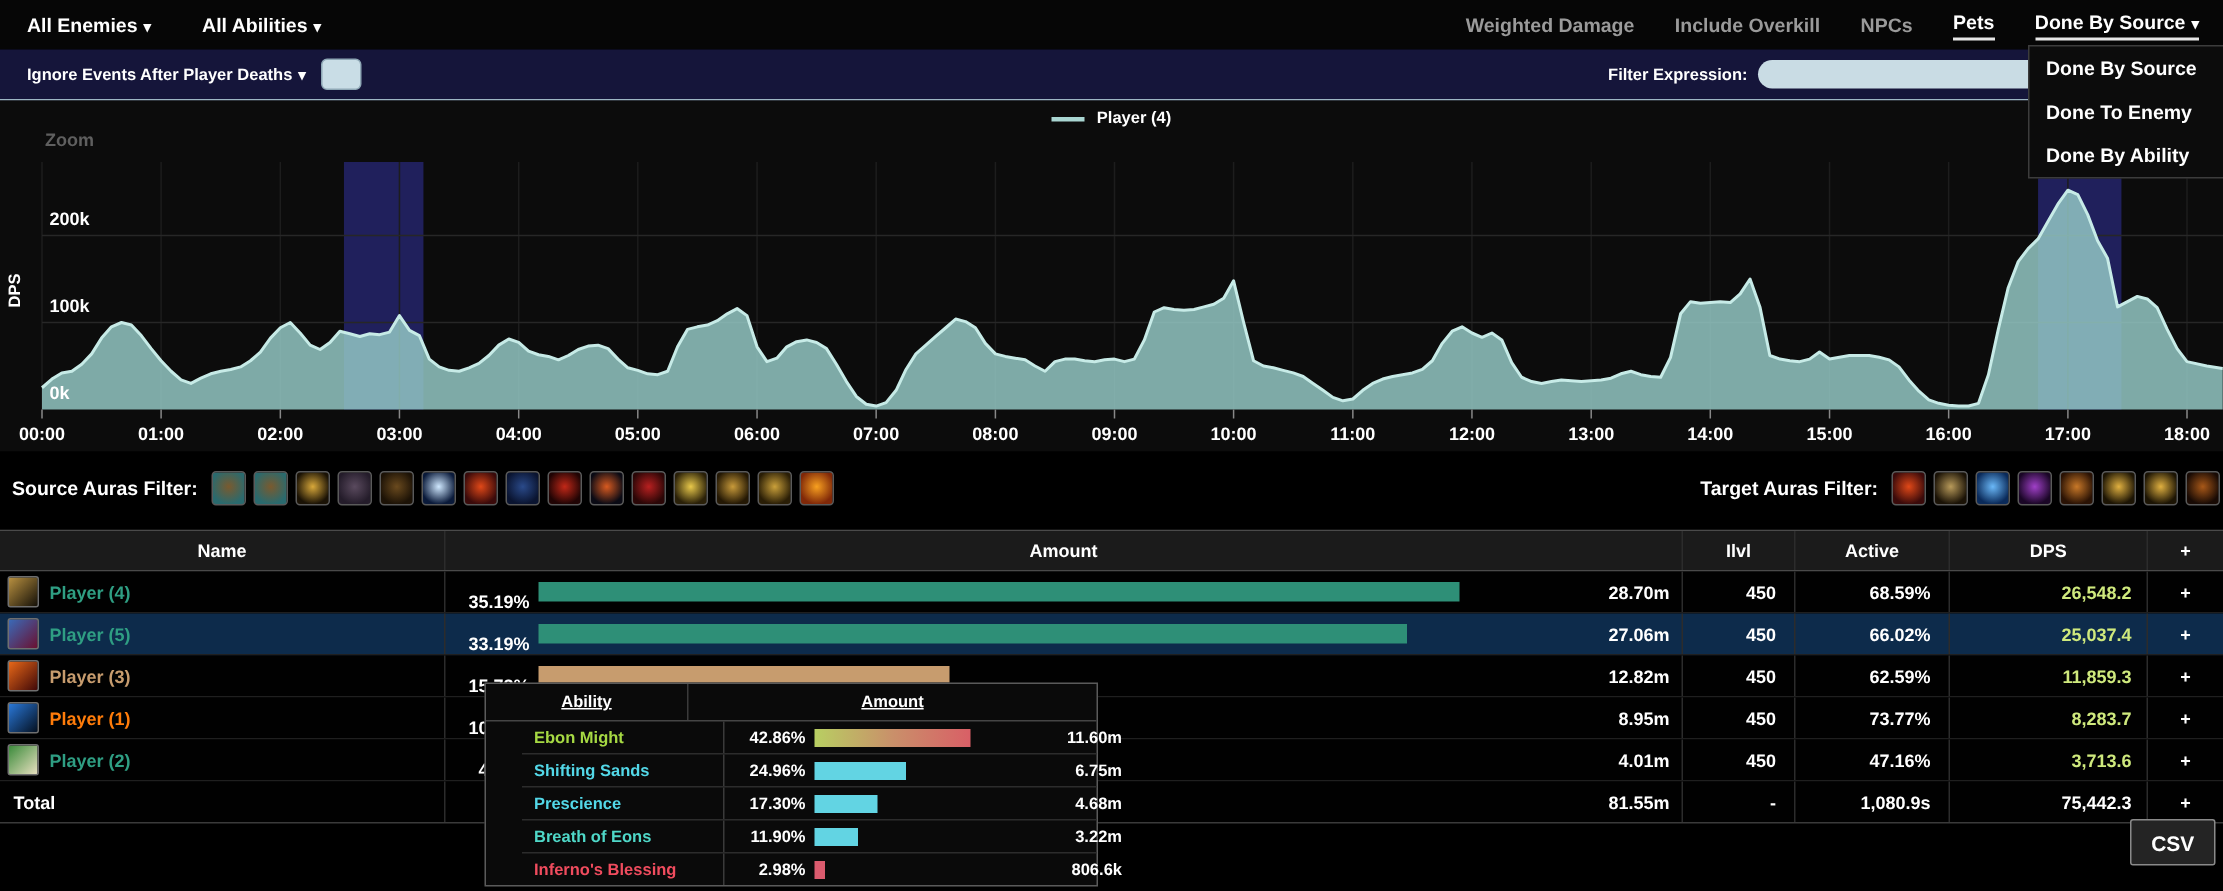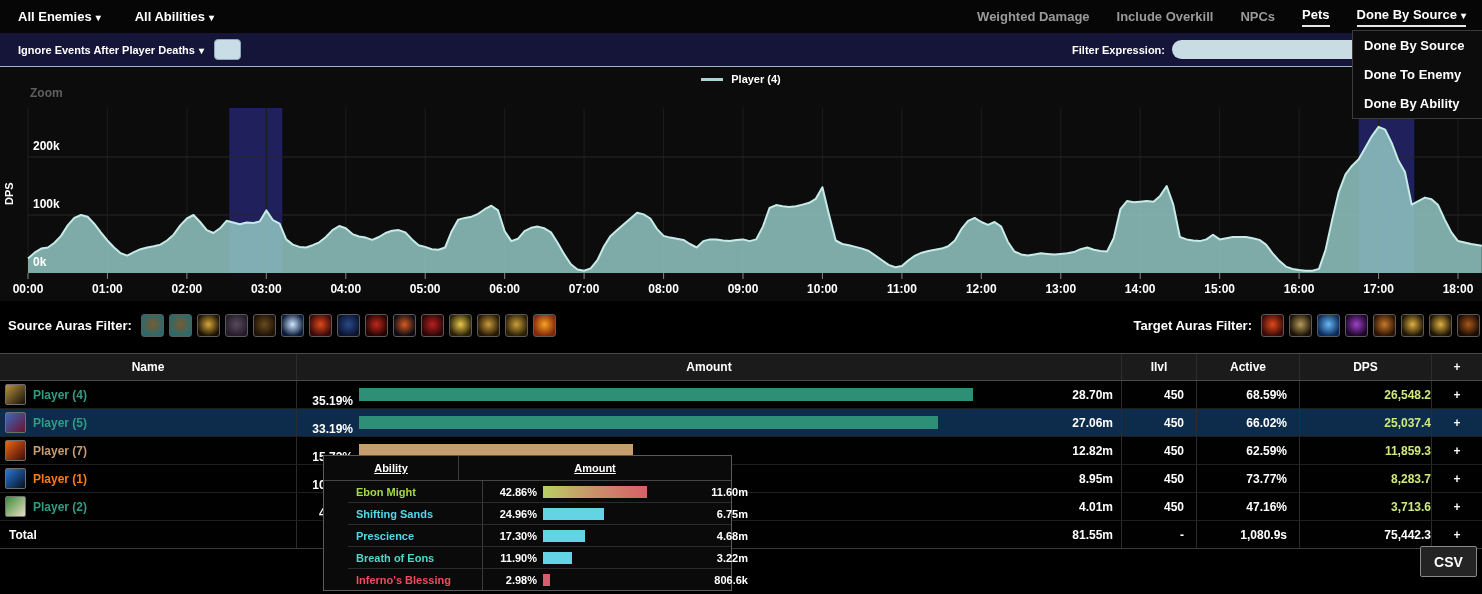--- a/index.html
+++ b/index.html
@@ -45,21 +45,21 @@
   .tc{display:flex;align-items:center;border-right:1px solid #2c2c2c;box-sizing:border-box;overflow:hidden;}
   .tc:last-child{border-right:none;}
   .name-c{padding-left:5px;gap:7px;}
   .picon{width:19px;height:19px;border:1px solid #6f6f6f;border-radius:2px;flex:none;}
   .pname{cursor:pointer;white-space:nowrap;}
   .pct{width:56px;text-align:right;flex:none;margin-top:12px;}
   .barwrap{flex:1;margin:0 8px 0 6px;height:13px;}
   .bar{display:block;height:13px;}
   .amt{width:74px;text-align:right;padding-right:8px;flex:none;}
   .num{justify-content:flex-end;padding-right:12px;}
-  .dps{justify-content:flex-end;padding-right:0;color:#cfe97d;}
+  .dps{justify-content:flex-end;padding-right:10px;color:#cfe97d;}
   .dps.white{color:#fff;}
   .plus{justify-content:center;cursor:pointer;}
   .total-row{border-bottom:1px solid #3a3a3a;}
   .total-label{padding-left:9px;}
   
   .tooltip{position:absolute;left:323px;top:455px;width:407px;background:#0a0a0a;border:1px solid #5a5a5a;z-index:40;}
   .tt-grid{display:grid;grid-template-columns:135px 272px;}
   .tt-head{height:24px;border-bottom:1px solid #454545;font-size:11px;text-decoration:underline;}
   .tt-head .ttc{justify-content:center;}
   .tt-row{height:21px;border-bottom:1px solid #2c2c2c;font-size:11px;margin-left:24px;}
@@ -261,21 +261,21 @@
           <span class="amt">27.06m</span>
         </div>
         <div class="tc num">450</div>
         <div class="tc num">66.02%</div>
         <div class="tc dps">25,037.4</div>
         <div class="tc plus">+</div>
       </div>
       <div class="grid-cols t-row">
         <div class="tc name-c">
           <span class="picon" style="background:linear-gradient(135deg,#e86818,#400808)"></span>
-          <span class="pname" style="color:#c79c6e">Player (7)</span>
+          <span class="pname" style="color:#c79c6e">Player (3)</span>
         </div>
         <div class="tc">
           <span class="pct">15.72%</span>
           <span class="barwrap">
             <span class="bar" style="width:40.8%;background:#c79c6e"></span>
           </span>
           <span class="amt">12.82m</span>
         </div>
         <div class="tc num">450</div>
         <div class="tc num">62.59%</div>

